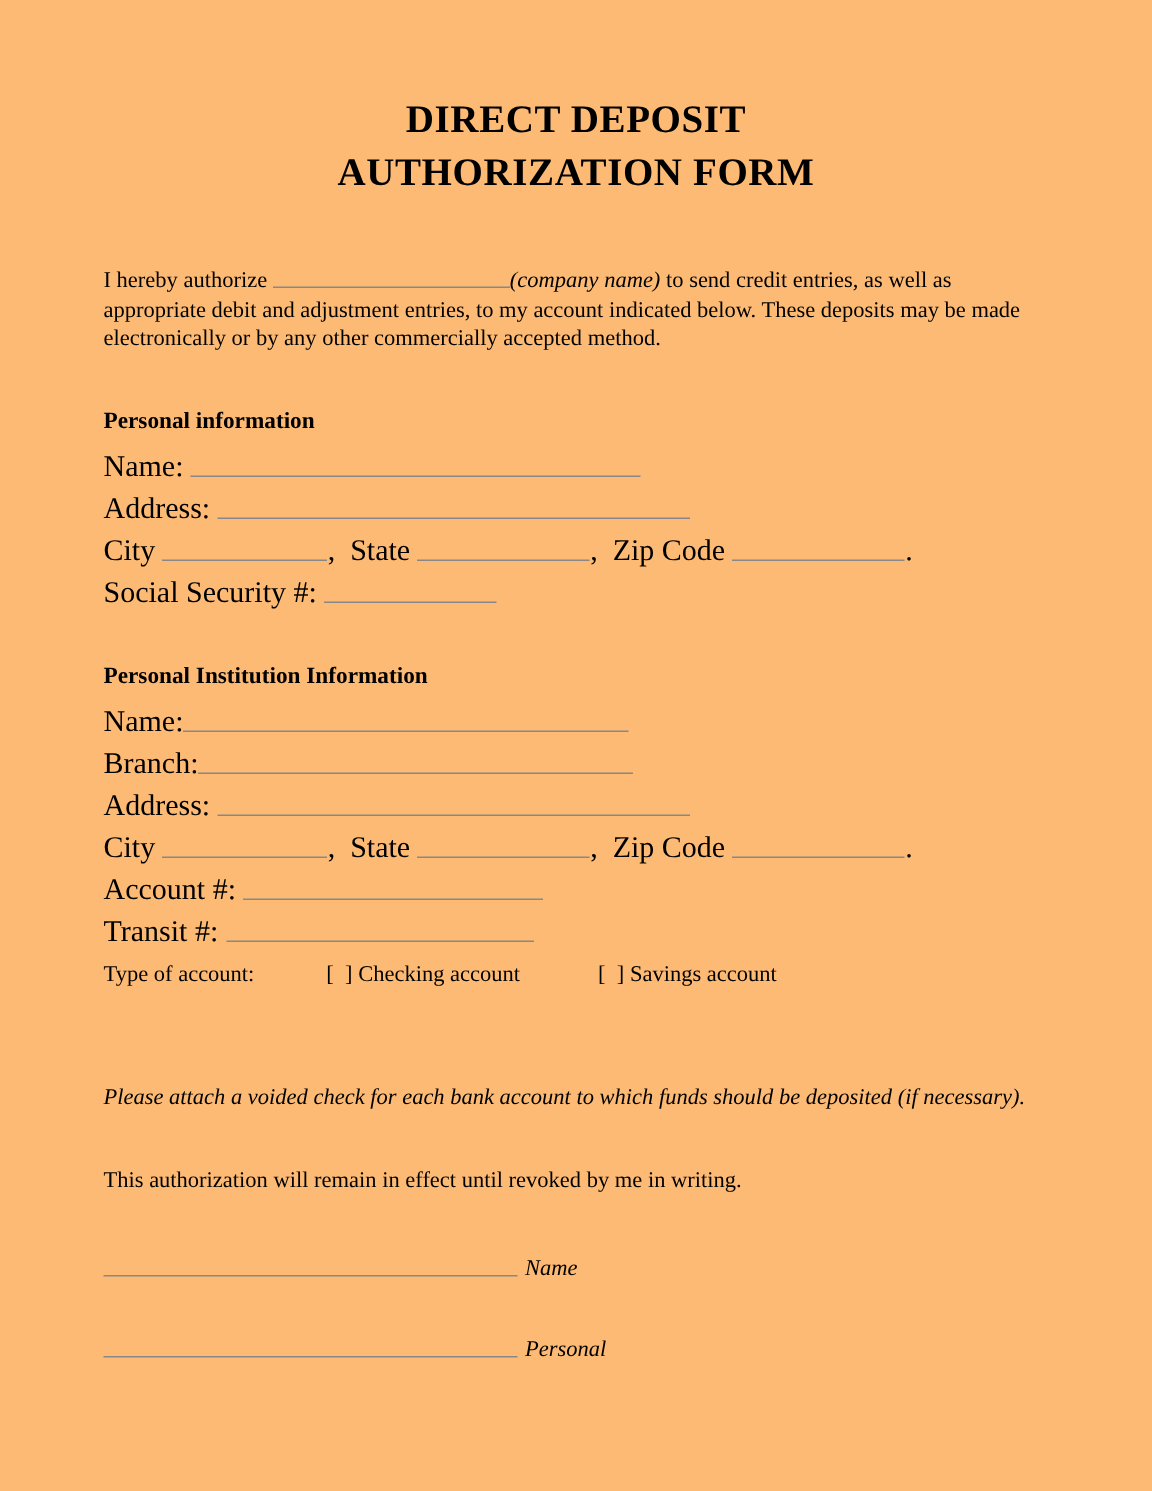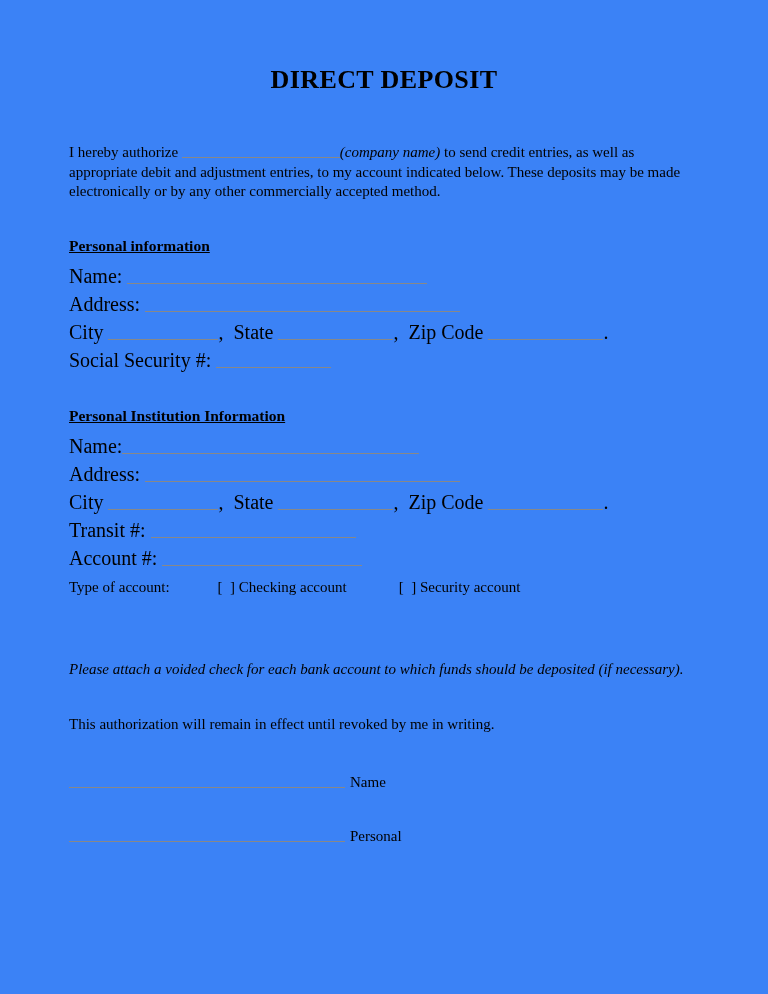--- a/index.html
+++ b/index.html
@@ -13,21 +13,21 @@
     font-family: "Liberation Serif", "DejaVu Serif", serif;
     color: #000000;
     position: relative;
     overflow: hidden;
   }
 
   .page {
     position: relative;
     width: 768px;
     height: 994px;
-    background: #3b82f6;
+    background: #fdba74;
     box-sizing: border-box;
     padding: 0 69px;
   }
 
   
   .title-block {
     text-align: center;
     padding-top: 62px;
   }
   .title-line {
@@ -47,21 +47,20 @@
     width: 622px;
   }
   .italic { font-style: italic; }
 
   
   .section-heading {
     font-size: 15.5px;
     font-weight: bold;
     margin-top: 35px;
     margin-bottom: 13px;
-    text-decoration: underline;
   }
   .section-heading.second { margin-top: 38px; }
 
   
   .form-row {
     font-size: 20px;
     line-height: 17px;
     margin-bottom: 11px;
     white-space: nowrap;
     display: block;
@@ -122,59 +121,62 @@
   }
   .sign-line {
     display: inline-block;
     width: 276px;
     border-bottom: 1px solid #888888;
     height: 15px;
     vertical-align: baseline;
     margin-bottom: -1px;
   }
   .sign-label {
+    font-style: italic;
     font-size: 15px;
     padding-left: 5px;
   }
 </style>
 </head>
 <body>
 
 <div class="page">
 
   <div class="title-block">
     <div class="title-line">DIRECT DEPOSIT</div>
+    <div class="title-line">AUTHORIZATION FORM</div>
   </div>
 
   <p class="intro"><span>I hereby authorize </span><span class="fill" style="width:158px"></span><span class="italic">(company name)</span><span> to send credit entries, as well as appropriate debit and adjustment entries, to my account indicated below. These deposits may be made electronically or by any other commercially accepted method.</span></p>
 
   <div class="section-heading">Personal information</div>
 
   <div class="form-row"><span class="lbl">Name: </span><span class="fill w-name"></span></div>
 
   <div class="form-row"><span class="lbl">Address: </span><span class="fill w-address"></span></div>
 
   <div class="form-row"><span class="lbl">City </span><span class="fill w-city"></span><span class="lbl">,  State </span><span class="fill w-state"></span><span class="lbl">,  Zip Code </span><span class="fill w-zip"></span><span class="lbl">.</span></div>
 
   <div class="form-row"><span class="lbl">Social Security #: </span><span class="fill w-ssn"></span></div>
 
   <div class="section-heading second">Personal Institution Information</div>
 
   <div class="form-row"><span class="lbl">Name:</span><span class="fill w-fin-name"></span></div>
 
+  <div class="form-row"><span class="lbl">Branch:</span><span class="fill w-branch"></span></div>
 
   <div class="form-row"><span class="lbl">Address: </span><span class="fill w-address"></span></div>
 
   <div class="form-row"><span class="lbl">City </span><span class="fill w-city"></span><span class="lbl">,  State </span><span class="fill w-state"></span><span class="lbl">,  Zip Code </span><span class="fill w-zip"></span><span class="lbl">.</span></div>
 
+  <div class="form-row"><span class="lbl">Account #: </span><span class="fill w-account"></span></div>
+
   <div class="form-row"><span class="lbl">Transit #: </span><span class="fill w-transit"></span></div>
 
-  <div class="form-row"><span class="lbl">Account #: </span><span class="fill w-account"></span></div>
-
-  <div class="account-type-row"><span class="lbl">Type of account:</span><span class="gap-a"></span><span class="box-label">[  ] Checking account</span><span class="gap-b"></span><span class="box-label">[  ] Security account</span></div>
+  <div class="account-type-row"><span class="lbl">Type of account:</span><span class="gap-a"></span><span class="box-label">[  ] Checking account</span><span class="gap-b"></span><span class="box-label">[  ] Savings account</span></div>
 
   <div class="notice-italic">Please attach a voided check for each bank account to which funds should be deposited (if necessary).</div>
   <div class="notice-plain">This authorization will remain in effect until revoked by me in writing.</div>
 
   <div class="sign-block">
     <div class="sign-row"><span class="sign-line"></span><span class="sign-label">Name</span></div>
 
     <div class="sign-row"><span class="sign-line"></span><span class="sign-label">Personal</span></div>
 
   </div>

